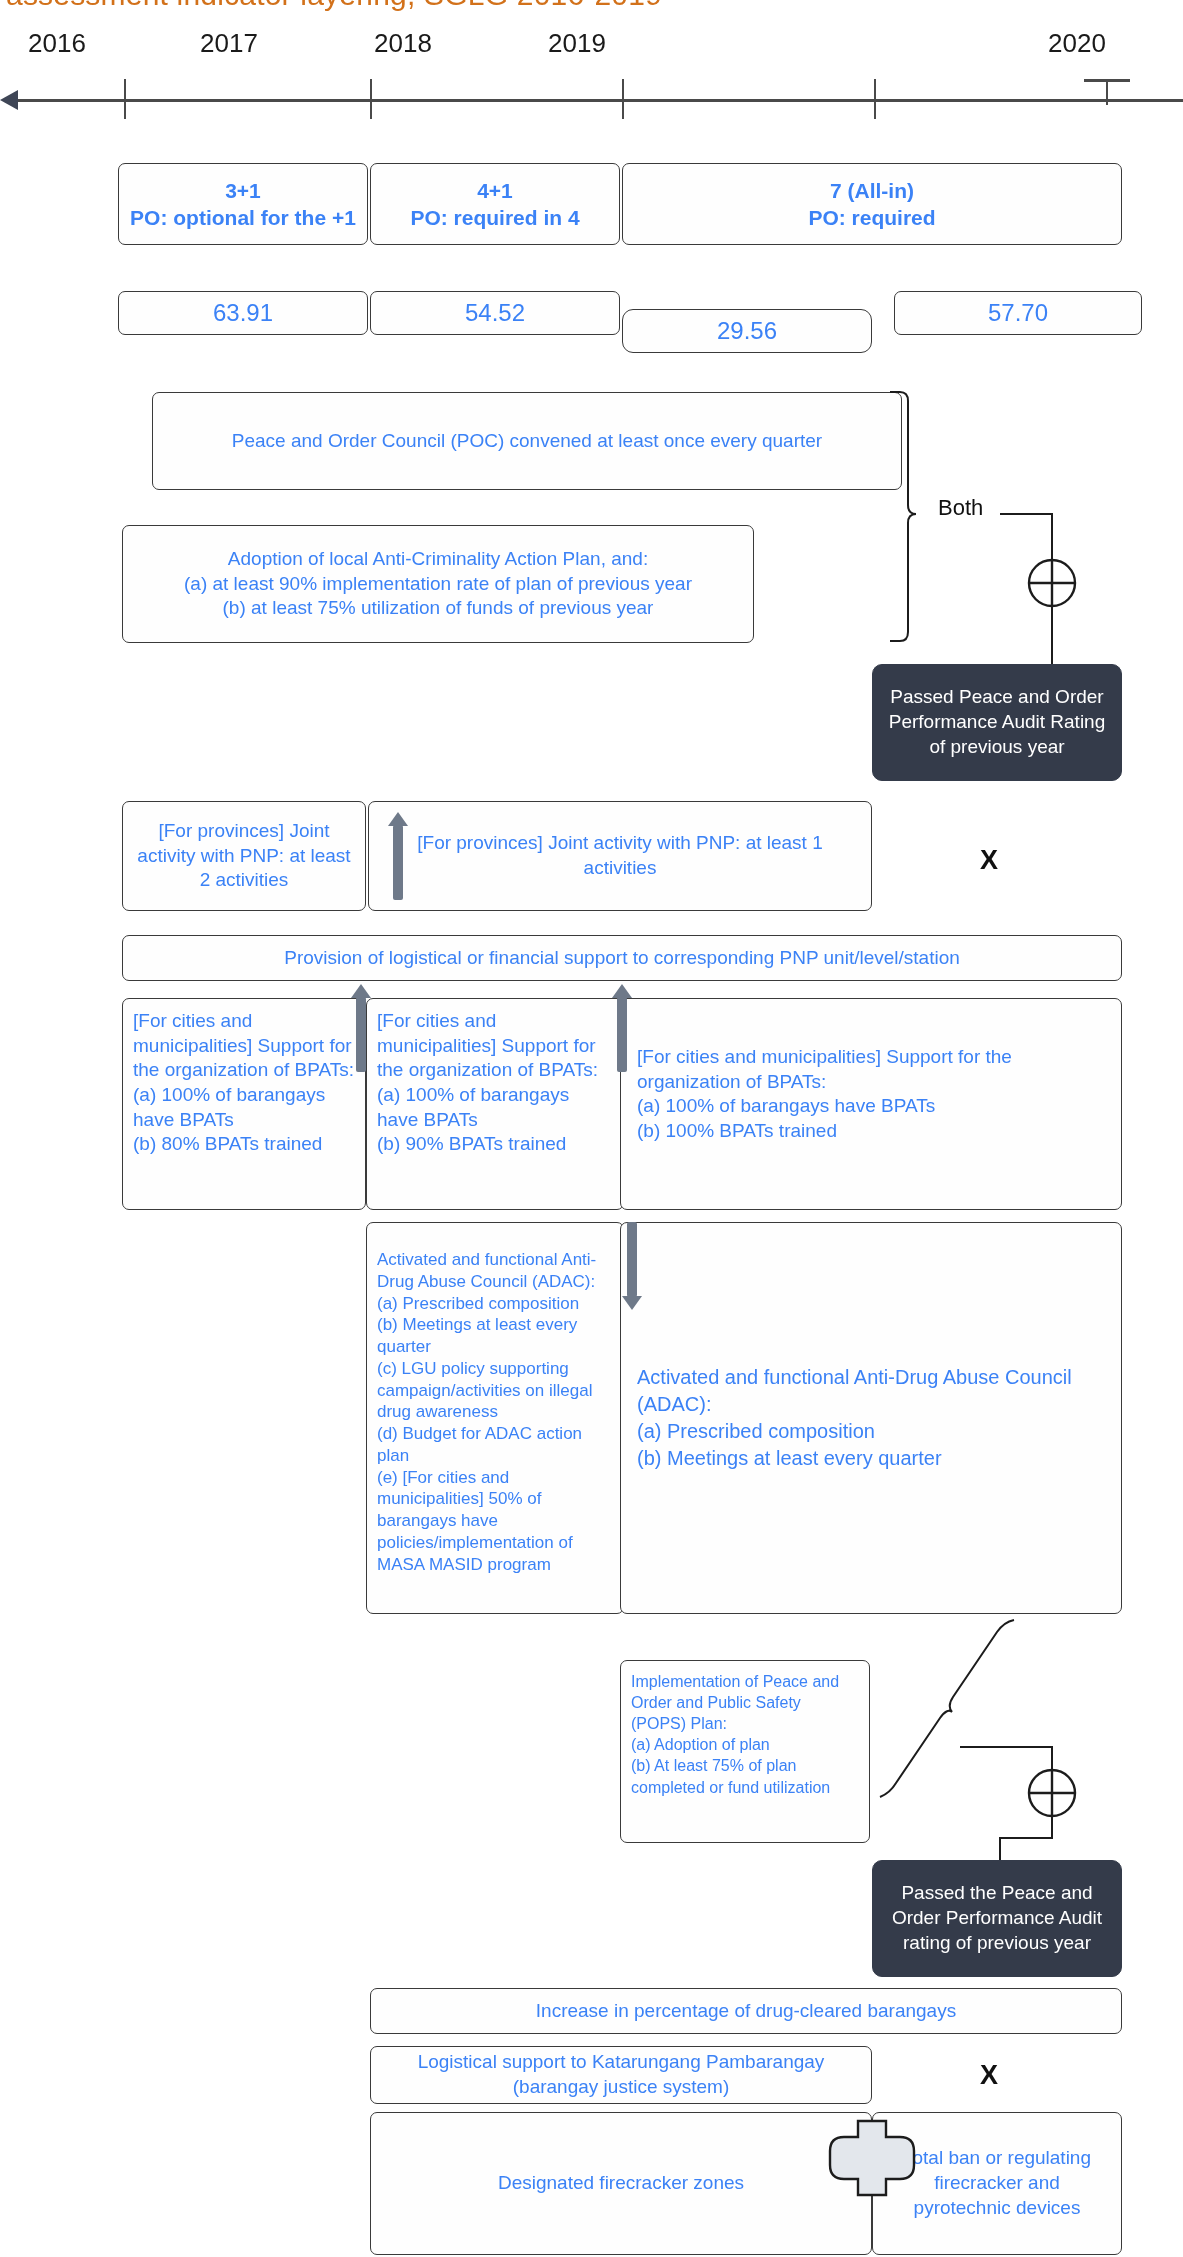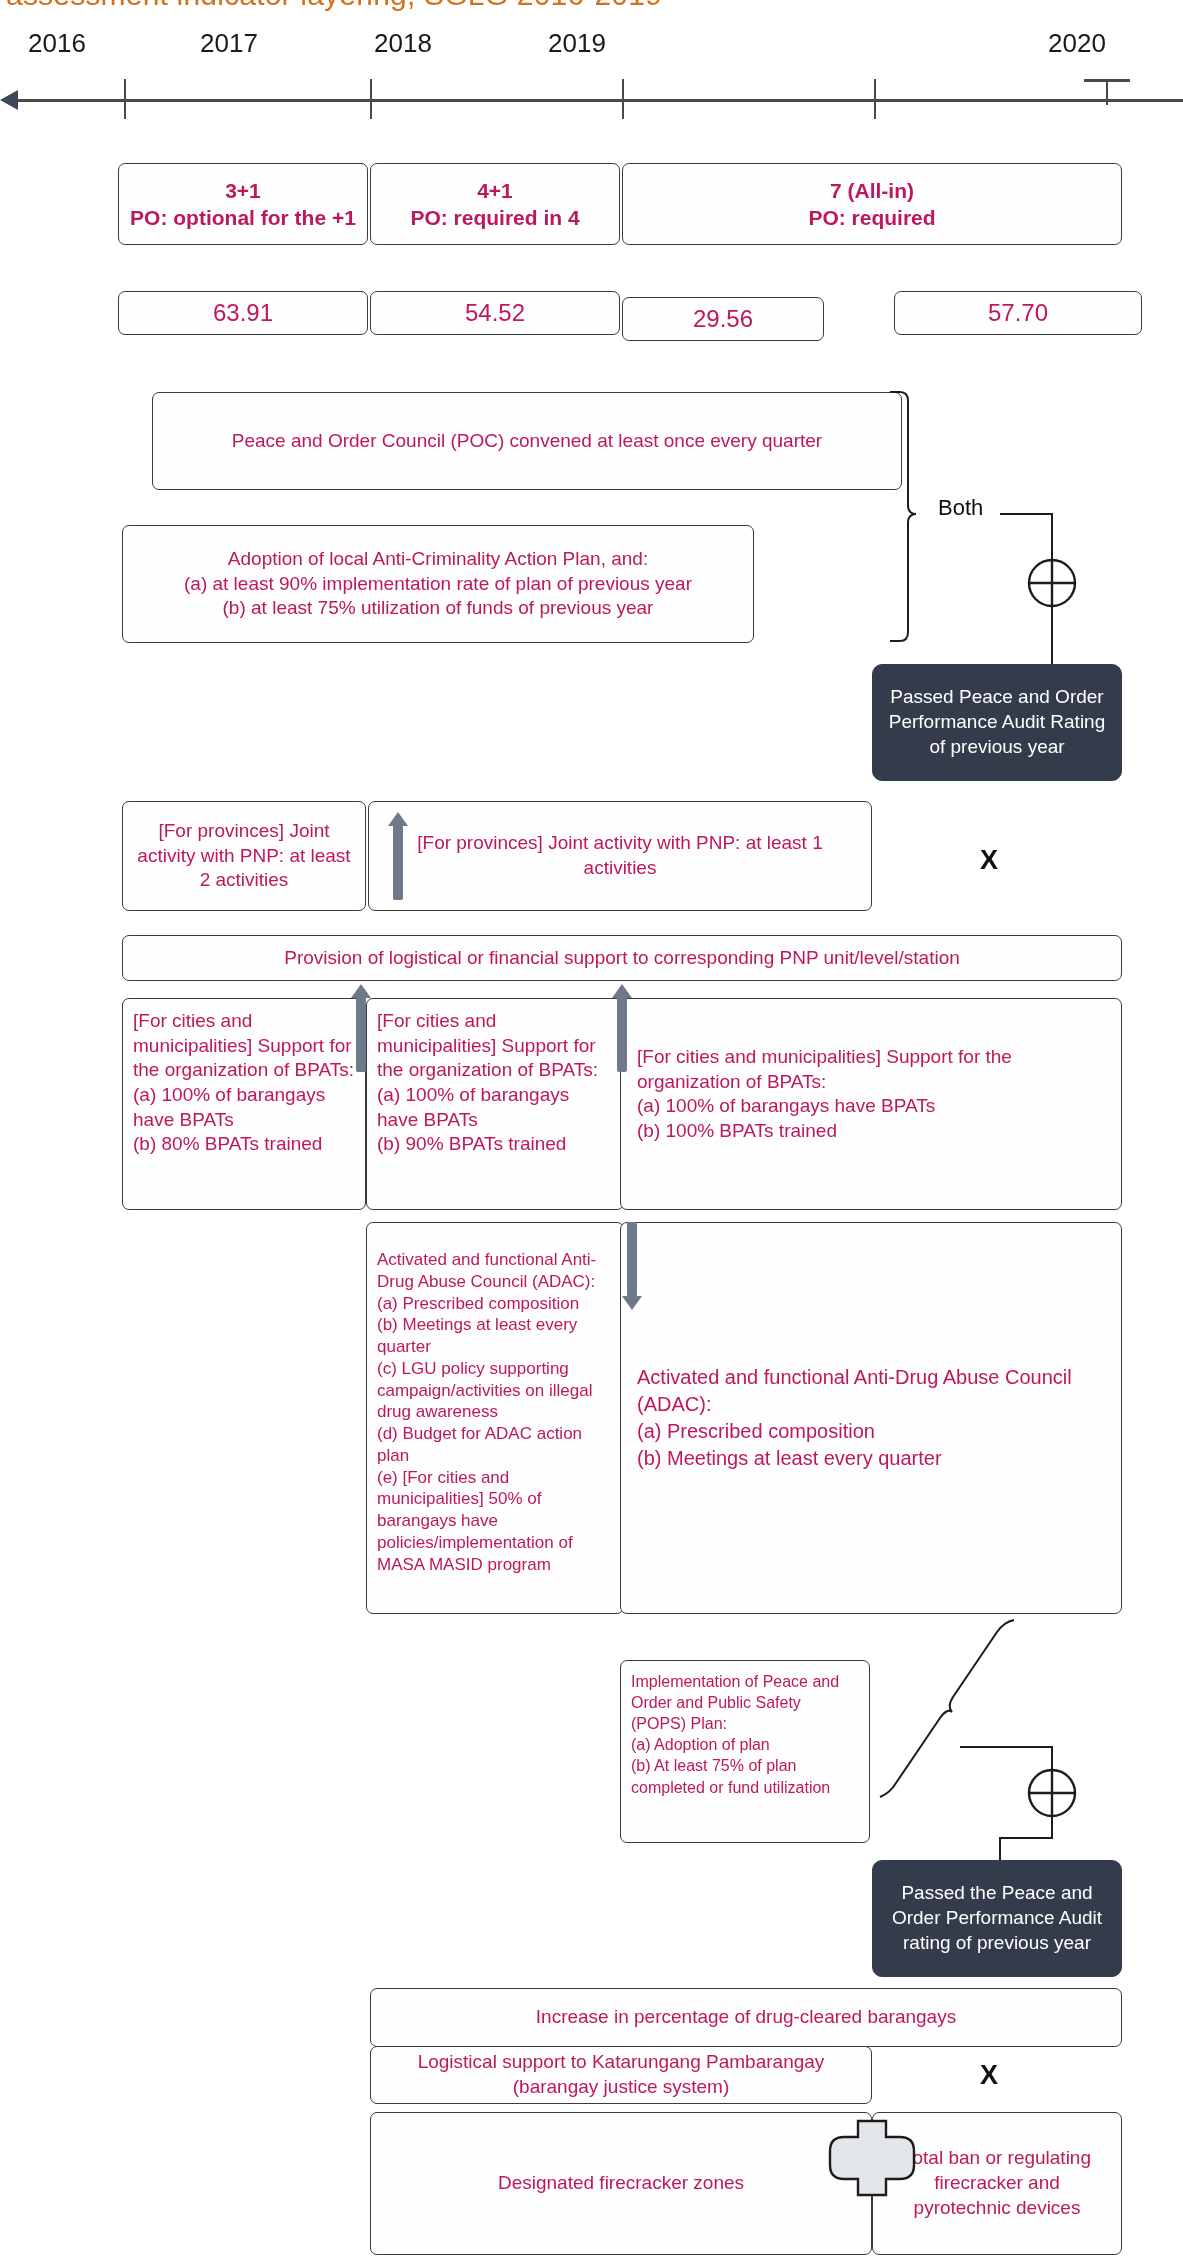--- a/index.html
+++ b/index.html
@@ -74,21 +74,21 @@
     background: #fefefe;
     border: 1.6px solid #3a3a3a;
     border-radius: 7px;
     display: flex;
     align-items: center;
     justify-content: center;
     text-align: center;
     padding: 6px 10px;
     font-size: 19px;
     line-height: 1.3;
-    color: #be185d;
+    color: #3b82f6;
   }
   .box.bold { font-weight: bold; font-size: 21px; }
   .box.left {
     justify-content: flex-start;
     text-align: left;
     align-items: flex-start;
     padding-top: 10px;
   }
   .box.leftmid {
     justify-content: flex-start;
@@ -194,21 +194,21 @@
   </div>
   <div class="box bold" style="left:622px; top:163px; width:500px; height:82px;">
     <div>
       <div>7 (All-in)</div>
       <div>PO: required</div>
     </div>
   </div>
 
   <div class="box" style="left:118px; top:291px; width:250px; height:44px; font-size:24px;">63.91</div>
   <div class="box" style="left:370px; top:291px; width:250px; height:44px; font-size:24px;">54.52</div>
-  <div class="box" style="left:622px; top:297px; width:202px; height:44px; font-size:24px;">29.56</div>
+  <div class="box" style="left:622px; top:309px; width:250px; height:44px; font-size:24px;border-radius:11px;">29.56</div>
   <div class="box" style="left:874px; top:291px; width:248px; height:44px; font-size:24px;margin-left:20px;">57.70</div>
 
   <div class="box" style="left:122px; top:392px; width:750px; height:98px;margin-left:30px;">Peace and Order Council (POC) convened at least once every quarter</div>
 
   <div class="box" style="left:122px; top:525px; width:632px; height:118px;">
     <div>
       <div>Adoption of local Anti-Criminality Action Plan, and:</div>
       <div>(a) at least 90% implementation rate of plan of previous year</div>
       <div>(b) at least 75% utilization of funds of previous year</div>
     </div>
@@ -267,21 +267,21 @@
     <div class="shaft" style="top:0; bottom:13px;"></div>
     <div class="head"></div>
   </div>
 
   <div class="box left" style="left:620px; top:1660px; width:250px; height:183px; font-size:16px; line-height:1.32; white-space:pre-line;">Implementation of Peace and Order and Public Safety (POPS) Plan:
 (a) Adoption of plan
 (b) At least 75% of plan completed or fund utilization</div>
 
   <div class="box dark" style="left:872px; top:1860px; width:250px; height:117px;">Passed the Peace and Order Performance Audit rating of previous year</div>
 
-  <div class="box" style="left:370px; top:1988px; width:752px; height:59px;">Increase in percentage of drug-cleared barangays</div>
+  <div class="box" style="left:370px; top:1988px; width:752px; height:46px;">Increase in percentage of drug-cleared barangays</div>
 
   <div class="box" style="left:370px; top:2046px; width:502px; height:58px; font-size:19px;">Logistical support to Katarungang Pambarangay (barangay justice system)</div>
   <div class="xmark" style="left:980px; top:2060px;">X</div>
 
   <div class="box" style="left:370px; top:2112px; width:502px; height:143px;">Designated firecracker zones</div>
   <div class="box" style="left:872px; top:2112px; width:250px; height:143px;">Total ban or regulating firecracker and pyrotechnic devices</div>
 
   <svg class="overlay" viewBox="0 0 1183 2257">
 
     <path d="M 890 392 L 900 392 Q 908 392 908 401 L 908 505 Q 908 514 916 514 Q 908 514 908 523 L 908 632 Q 908 641 900 641 L 890 641" fill="none" stroke="#1c1c1c" stroke-width="2"></path>

